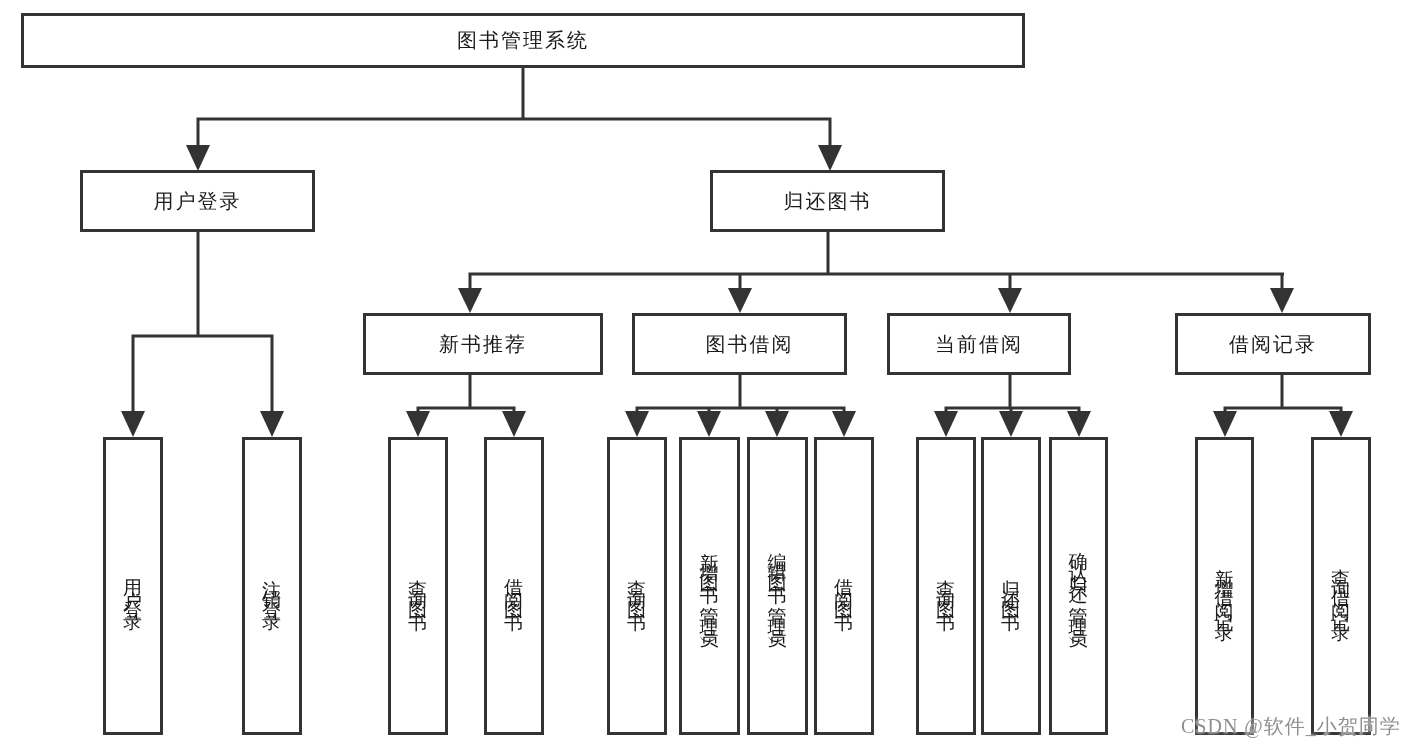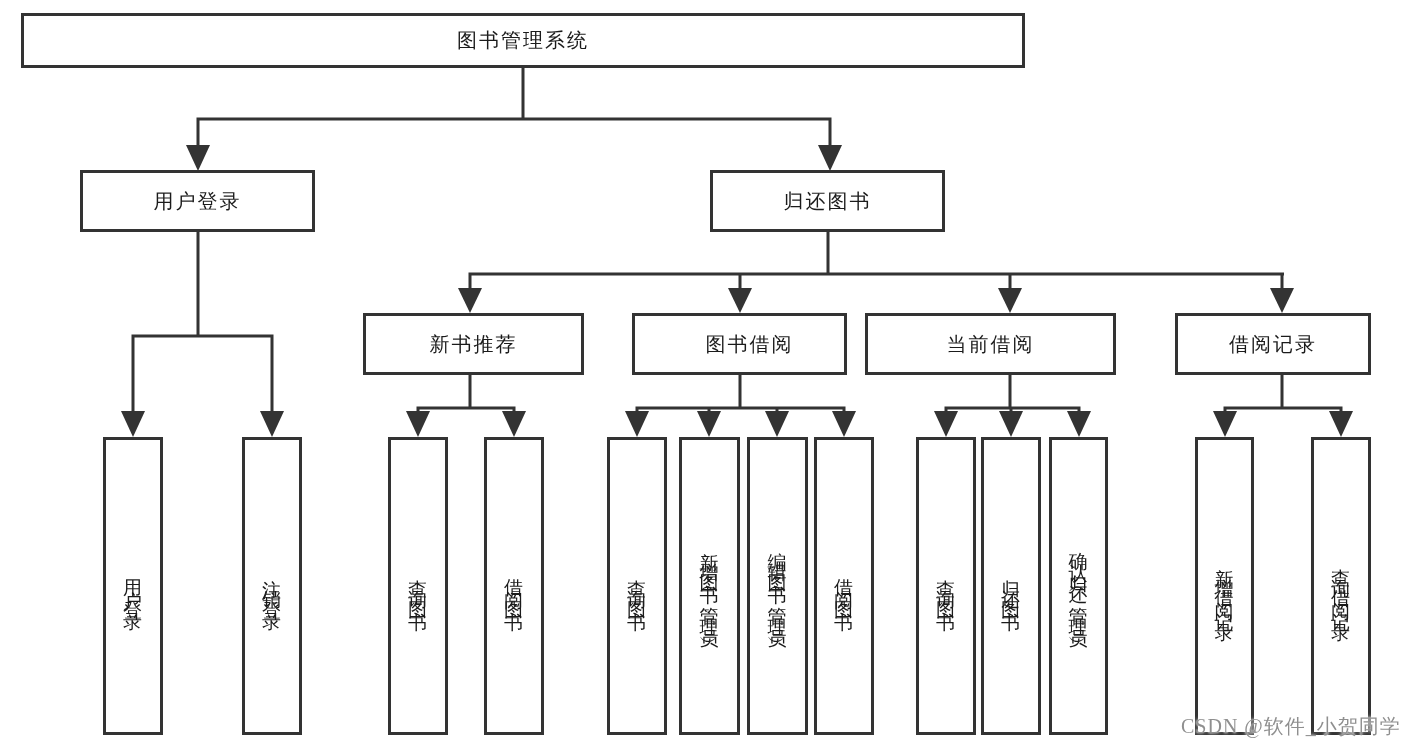--- a/index.html
+++ b/index.html
@@ -109,23 +109,23 @@
       <polygon points="1213,411 1237,411 1225,437"></polygon>
       <polygon points="1329,411 1353,411 1341,437"></polygon>
     </g>
   </svg>
 
   <div class="node" style="left:21px;top:13px;width:1004px;height:55px;">图书管理系统</div>
 
   <div class="node lvl" style="left:80px;top:170px;width:235px;">用户登录</div>
   <div class="node lvl" style="left:710px;top:170px;width:235px;">归还图书</div>
 
-  <div class="node lvl" style="left:363px;top:313px;width:221px;">新书推荐</div>
+  <div class="node lvl" style="left:363px;top:313px;width:240px;">新书推荐</div>
   <div class="node lvl" style="left:632px;top:313px;width:215px;padding-left:20px;">图书借阅</div>
-  <div class="node lvl" style="left:865px;top:313px;width:251px;">当前借阅</div>
+  <div class="node lvl" style="left:887px;top:313px;width:184px;">当前借阅</div>
   <div class="node lvl" style="left:1175px;top:313px;width:196px;">借阅记录</div>
 
   <div class="leaf" style="left:103px;width:60px;">
     <span class="vtext">用户登录</span>
   </div>
   <div class="leaf" style="left:242px;width:60px;">
     <span class="vtext">注销登录</span>
   </div>
 
   <div class="leaf" style="left:388px;width:60px;">

